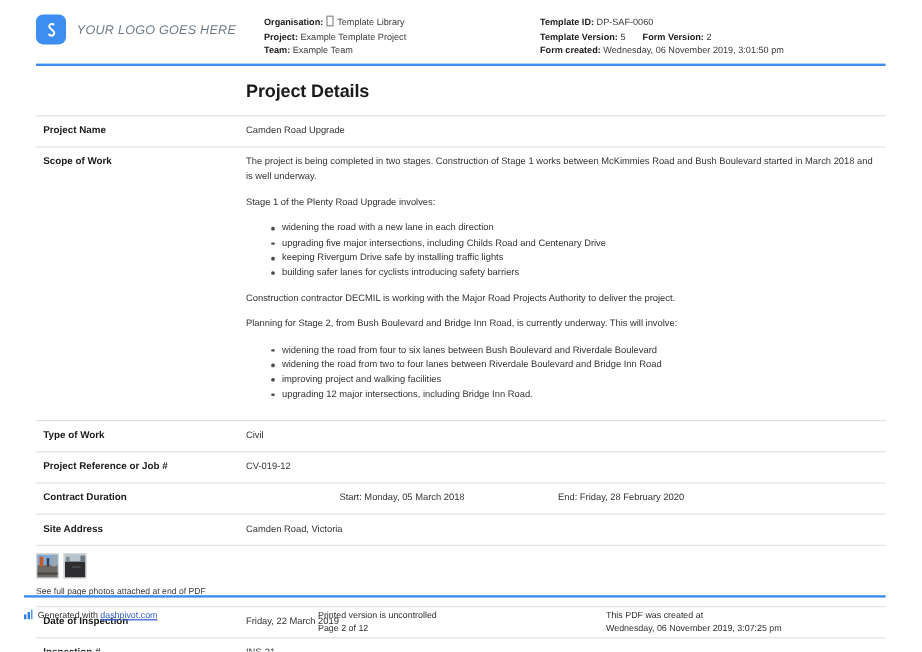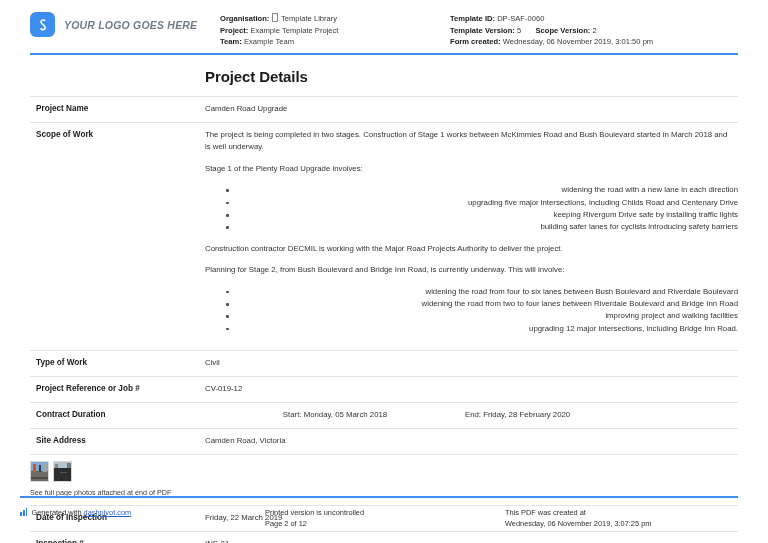--- a/index.html
+++ b/index.html
@@ -43,21 +43,21 @@
     background: #3d8ef0;
     display: flex;
     align-items: center;
     justify-content: center;
     flex: 0 0 25px;
   }
   .logo-text {
     margin-left: 9px;
     font-size: 10.5px;
     font-style: italic;
-    font-weight: bold;
+    font-weight: normal;
     letter-spacing: 0.2px;
     color: #6f7c87;
     white-space: nowrap;
   }
   .meta-col {
     font-size: 7.6px;
     line-height: 11.6px;
     color: #2b2b2b;
     padding-top: 2px;
   }
@@ -135,21 +135,20 @@
   .scope p:last-child { margin-bottom: 0; }
   .scope ul {
     margin: 0 0 9px 0;
     padding-left: 30px;
     list-style: none;
   }
   .scope ul li {
     position: relative;
     line-height: 12.4px;
     margin: 0;
-    text-align: right;
   }
   .scope ul li::before {
     content: "";
     position: absolute;
     left: -9px;
     top: 5px;
     width: 2.5px;
     height: 2.5px;
     border-radius: 50%;
     background: #4a4a4a;
@@ -252,21 +251,21 @@
 
     <div class="meta-col right">
       <div class="meta-row">
         <span class="meta-k">Template ID:</span>
         <span class="meta-v">DP-SAF-0060</span>
       </div>
       <div class="meta-row">
         <span class="meta-k">Template Version:</span>
         <span class="meta-v">5</span>
         <span class="meta-gap"></span>
-        <span class="meta-k">Scope Version:</span>
+        <span class="meta-k">Form Version:</span>
         <span class="meta-v">2</span>
       </div>
       <div class="meta-row">
         <span class="meta-k">Form created:</span>
         <span class="meta-v">Wednesday, 06 November 2019, 3:01:50 pm</span>
       </div>
     </div>
   </div>
 
   <div class="header-rule"></div>

